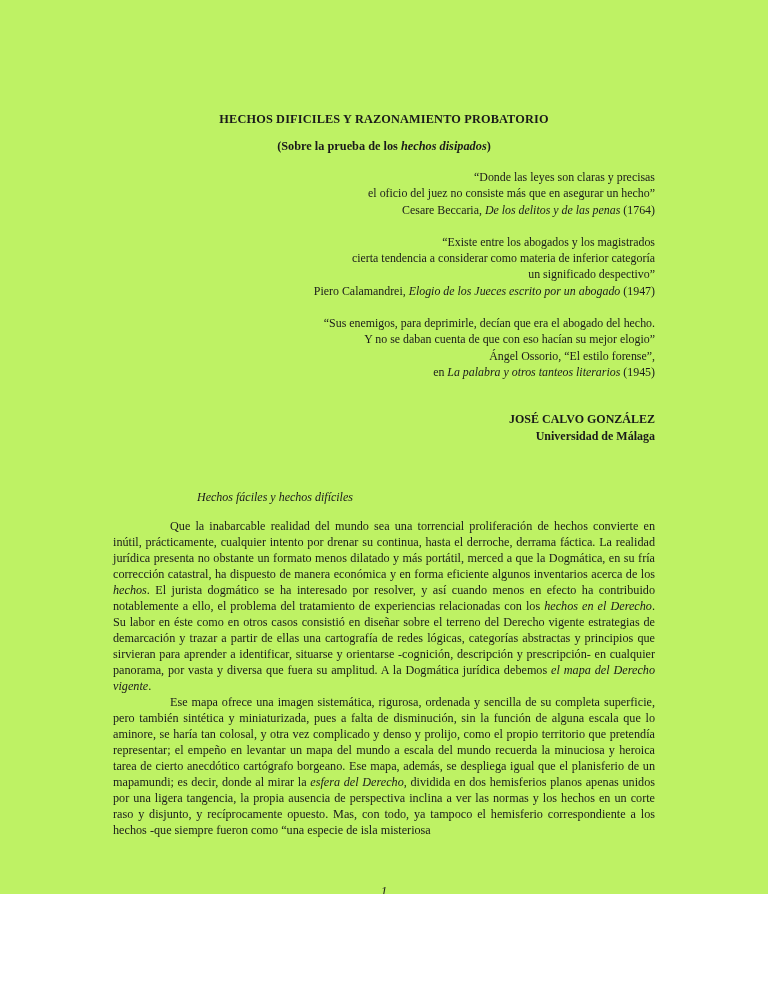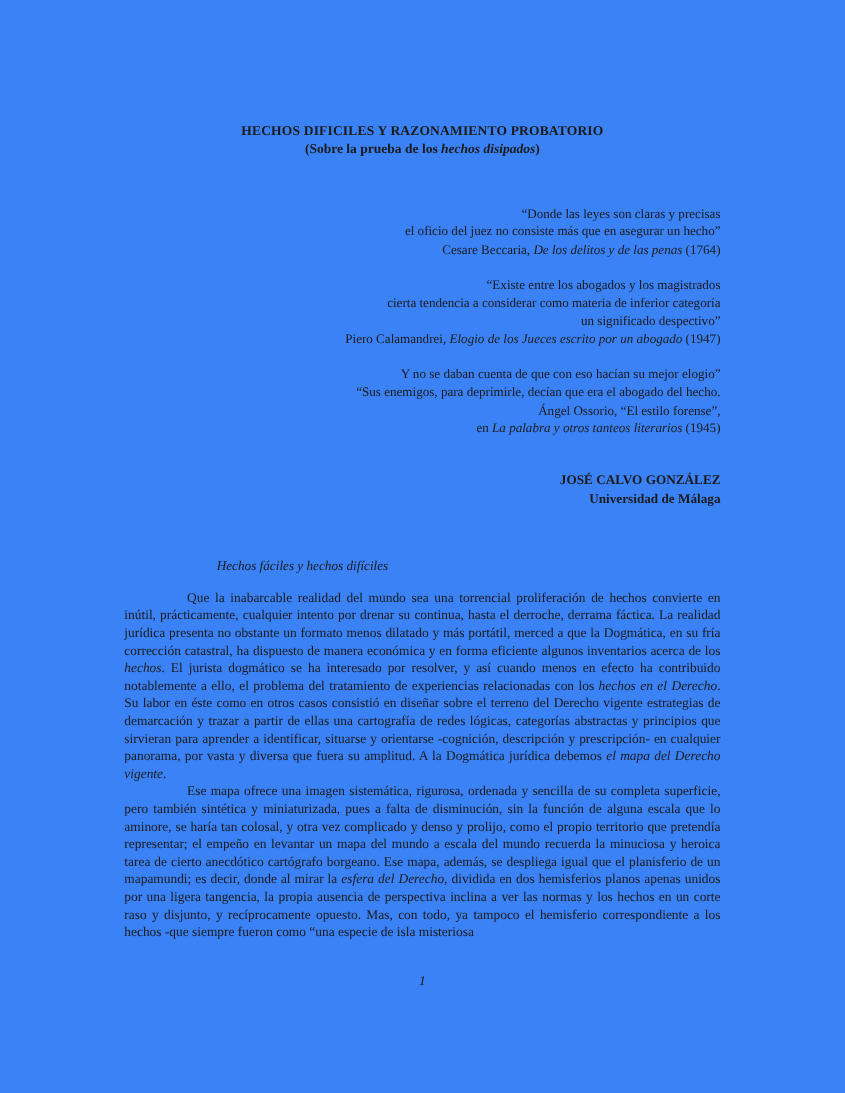--- a/index.html
+++ b/index.html
@@ -8,23 +8,23 @@
     padding: 0;
     background: #ffffff;
   }
   body {
     font-family: "Liberation Serif", "DejaVu Serif", serif;
     color: #1a1a1a;
   }
   .page {
     position: relative;
     width: 768px;
-    height: 994px;
+    height: 894px;
     margin: 0 auto;
-    background: #3b82f6;
+    background: #bef264;
     box-sizing: border-box;
     overflow: hidden;
     text-decoration: underline;
   }
   .content {
     position: absolute;
     left: 113px;
     top: 0;
     width: 542px;
   }
@@ -37,27 +37,27 @@
   .doc-title {
     font-weight: bold;
     font-size: 12.3px;
     letter-spacing: 0.15px;
     line-height: 15px;
   }
   .doc-subtitle {
     font-weight: bold;
     font-size: 12.3px;
     line-height: 15px;
-    margin-top: 1px;
+    margin-top: 12px;
   }
   .doc-subtitle .it { font-style: italic; }
 
   
   .epigraphs {
-    margin-top: 43px;
+    margin-top: 15px;
     text-align: right;
     font-size: 11.9px;
     line-height: 16.3px;
   }
   .epigraph { margin-bottom: 16px; }
   .epigraph:last-child { margin-bottom: 0; }
   .epigraph .line { display: block; white-space: nowrap; }
   .epigraph i { font-style: italic; }
 
   
@@ -124,22 +124,22 @@
       </div>
 
       <div class="epigraph">
         <span class="line">“Existe entre los abogados y los magistrados</span>
         <span class="line">cierta tendencia a considerar como materia de inferior categoría</span>
         <span class="line">un significado despectivo”</span>
         <span class="line"><span>Piero Calamandrei, </span><i>Elogio de los Jueces escrito por un abogado</i><span> (1947)</span></span>
       </div>
 
       <div class="epigraph">
+        <span class="line">“Sus enemigos, para deprimirle, decían que era el abogado del hecho.</span>
         <span class="line">Y no se daban cuenta de que con eso hacían su mejor elogio”</span>
-        <span class="line">“Sus enemigos, para deprimirle, decían que era el abogado del hecho.</span>
         <span class="line">Ángel Ossorio, “El estilo forense”,</span>
         <span class="line"><span>en </span><i>La palabra y otros tanteos literarios</i><span> (1945)</span></span>
       </div>
 
     </div>
 
     <div class="byline">
       <div>JOSÉ CALVO GONZÁLEZ</div>
       <div>Universidad de Málaga</div>
     </div>

